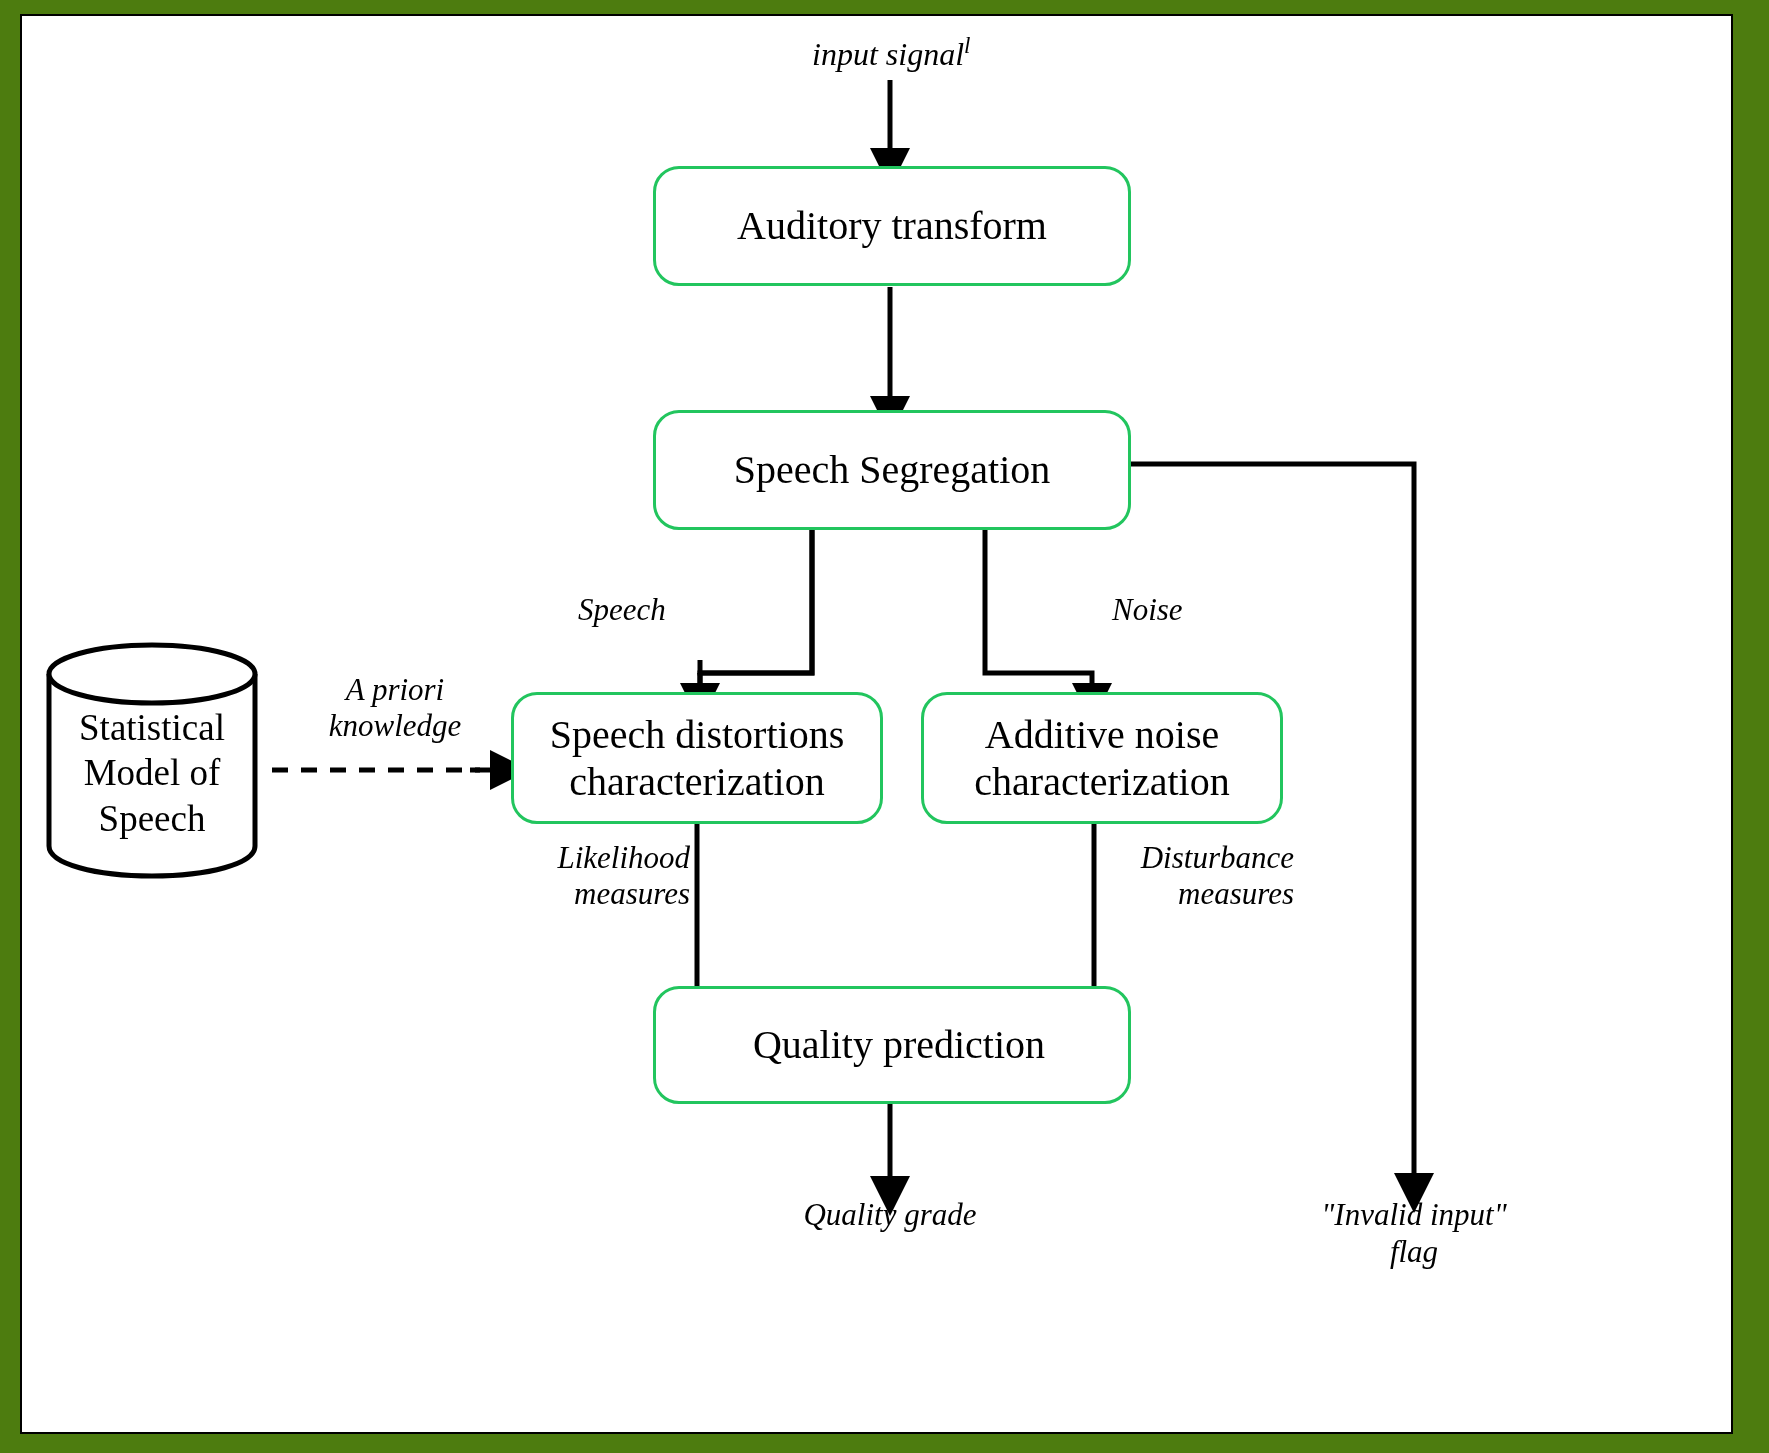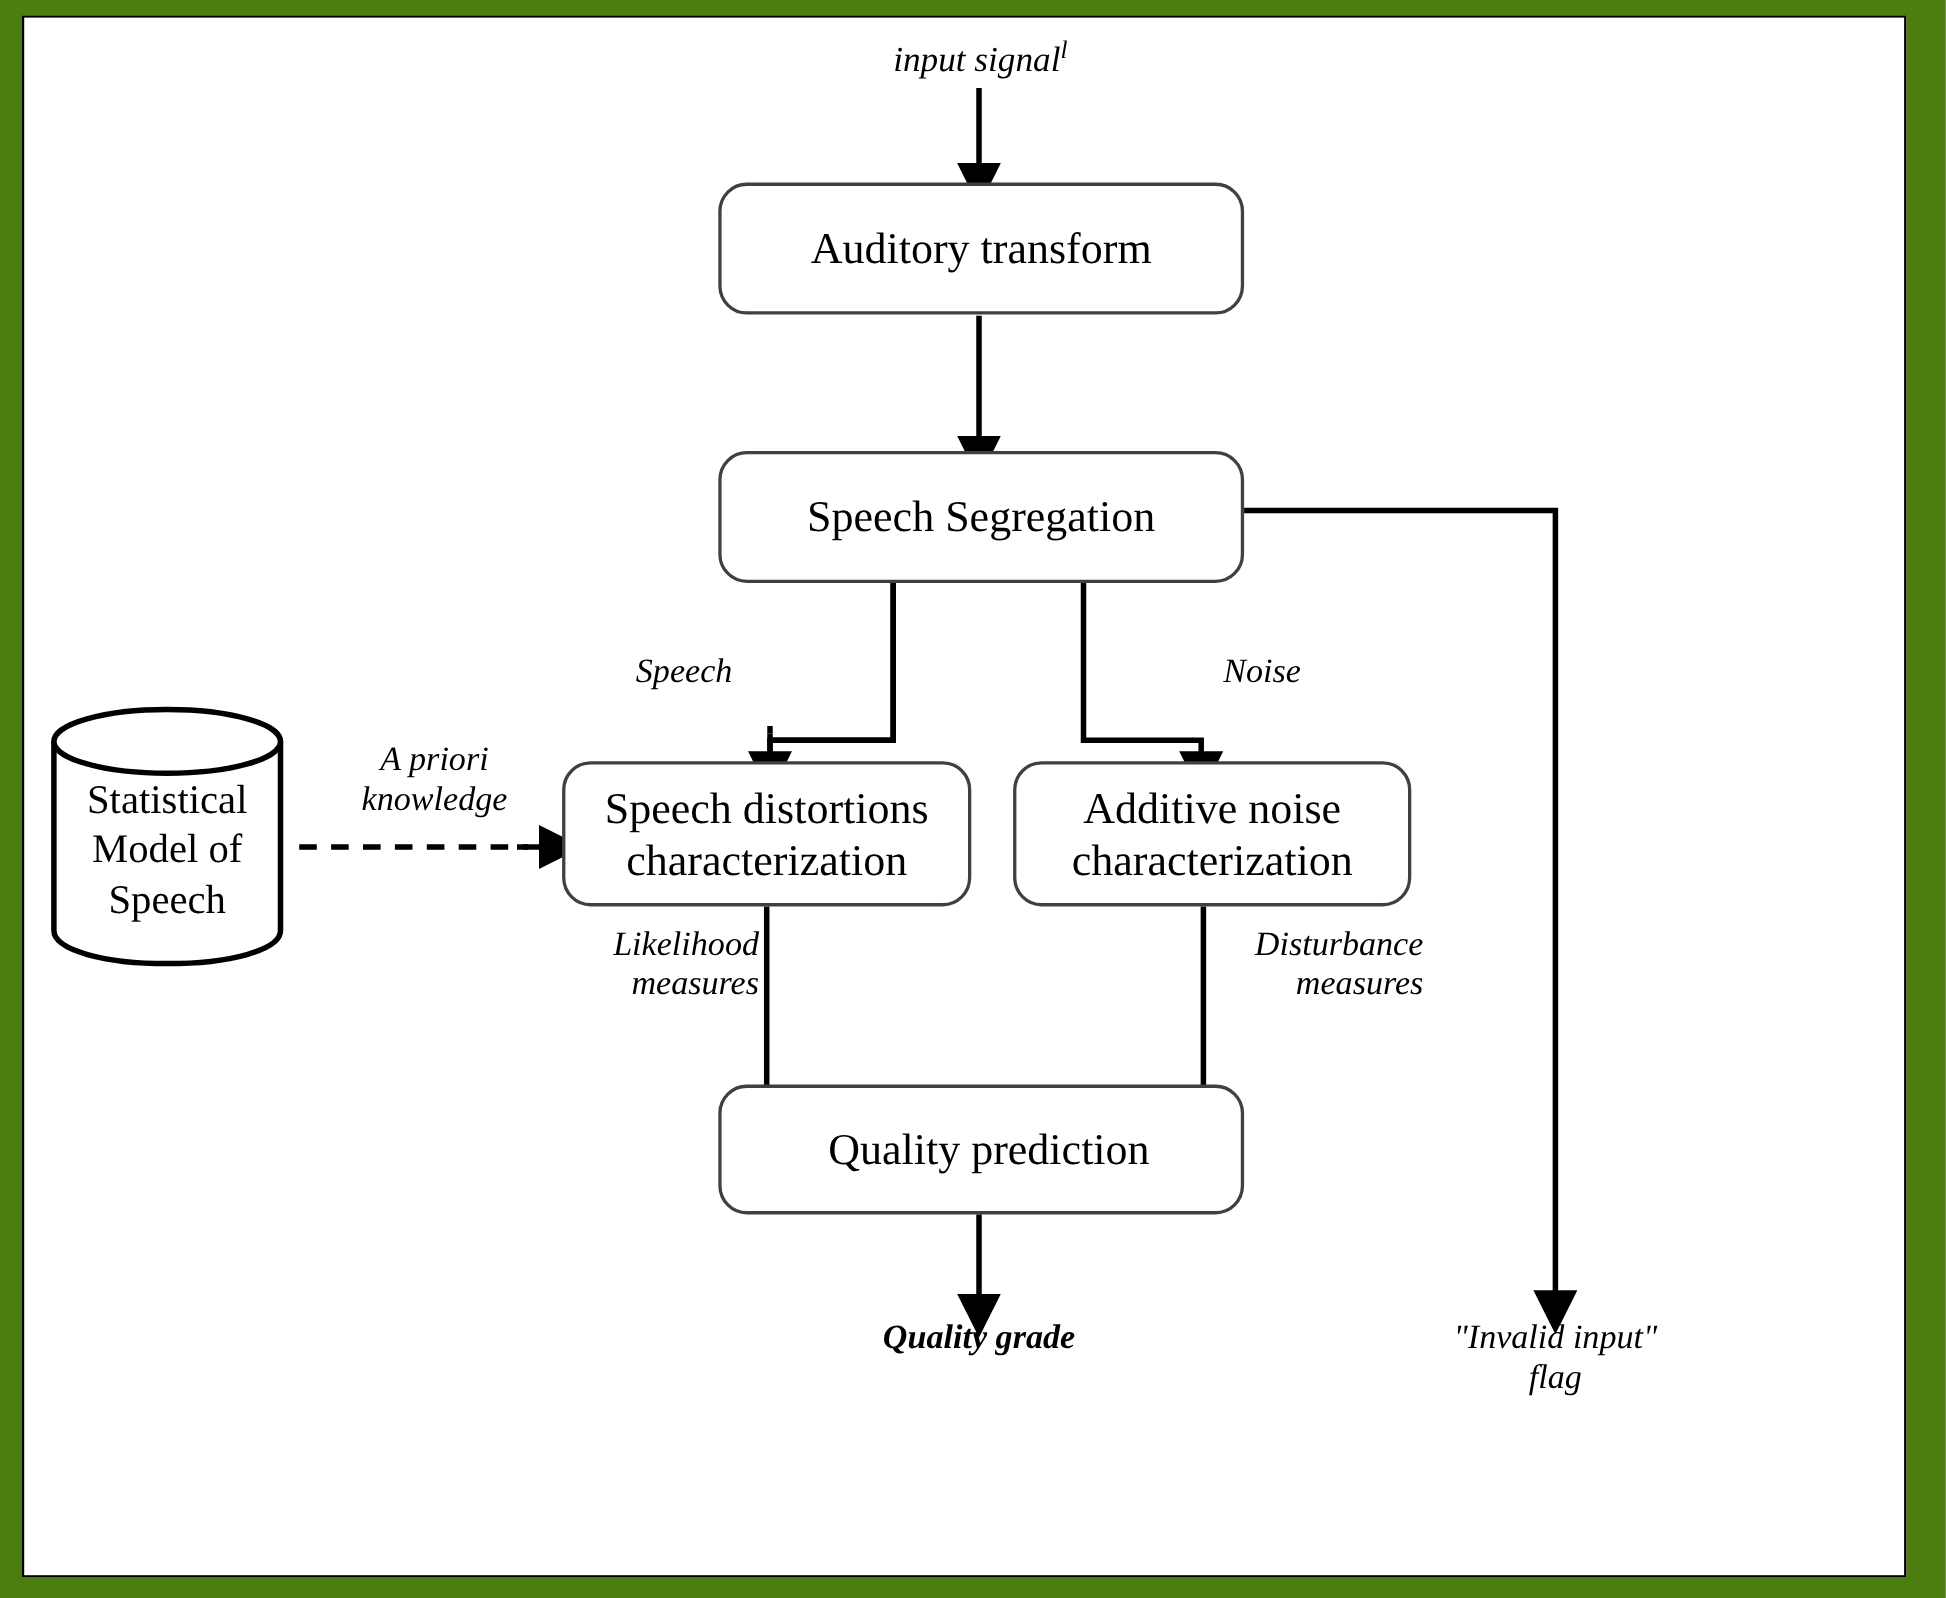--- a/index.html
+++ b/index.html
@@ -24,21 +24,21 @@
   }
   svg#wires{
     position:absolute;
     left:0; top:0;
     width:1769px; height:1453px;
     pointer-events:none;
   }
   .node{
     position:absolute;
     box-sizing:border-box;
-    border:3px solid #404040;
+    border:3px solid #22c55e;
     border-radius:26px;
     background:#ffffff;
     display:flex;
     align-items:center;
     justify-content:center;
     text-align:center;
     line-height:1.18;
     font-size:40px;
     z-index:3;
   }
@@ -197,18 +197,18 @@
 
   <div class="edgelabel" style="left:300px; top:672px; width:190px; text-align:center;">A priori
 knowledge</div>
 
   <div class="edgelabel" style="left:505px; top:840px; width:185px; text-align:right;">Likelihood
 measures</div>
 
   <div class="edgelabel" style="left:1104px; top:840px; width:190px; text-align:right;">Disturbance
 measures</div>
 
-  <div class="endlabel" style="left:740px; top:1196px; width:300px;font-weight:bold;">Quality grade</div>
+  <div class="endlabel" style="left:740px; top:1196px; width:300px;">Quality grade</div>
 
   <div class="endlabel" style="left:1274px; top:1196px; width:280px;">"Invalid input"
 flag</div>
 
 </div>
 
 </body></html>

